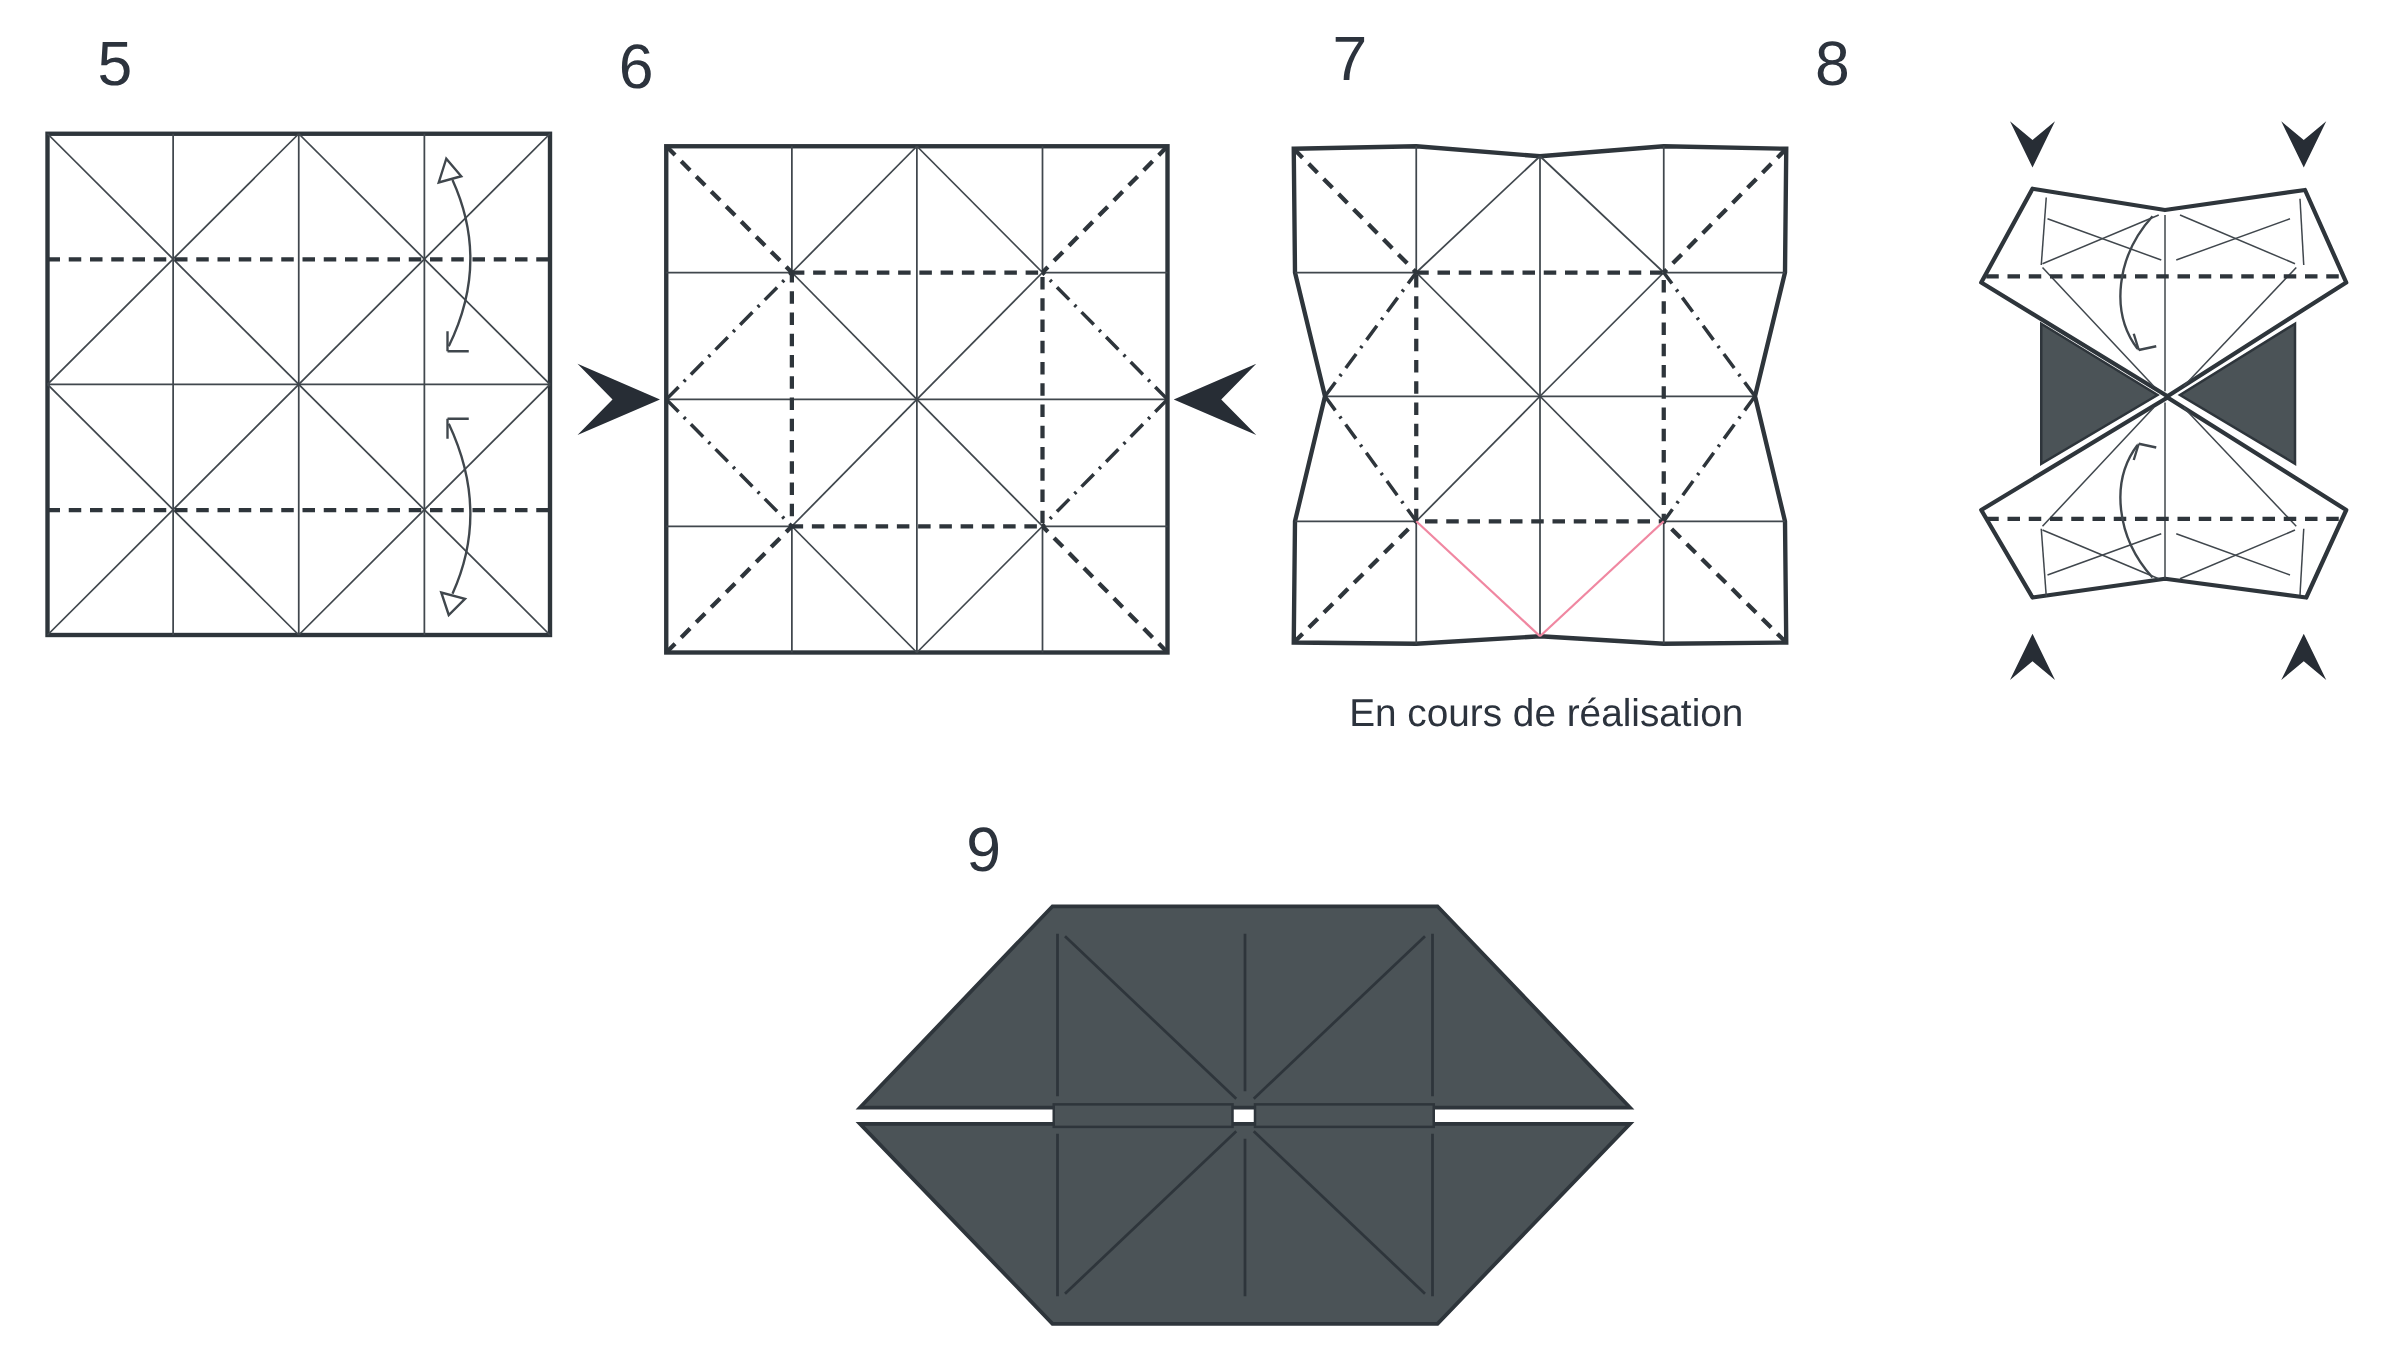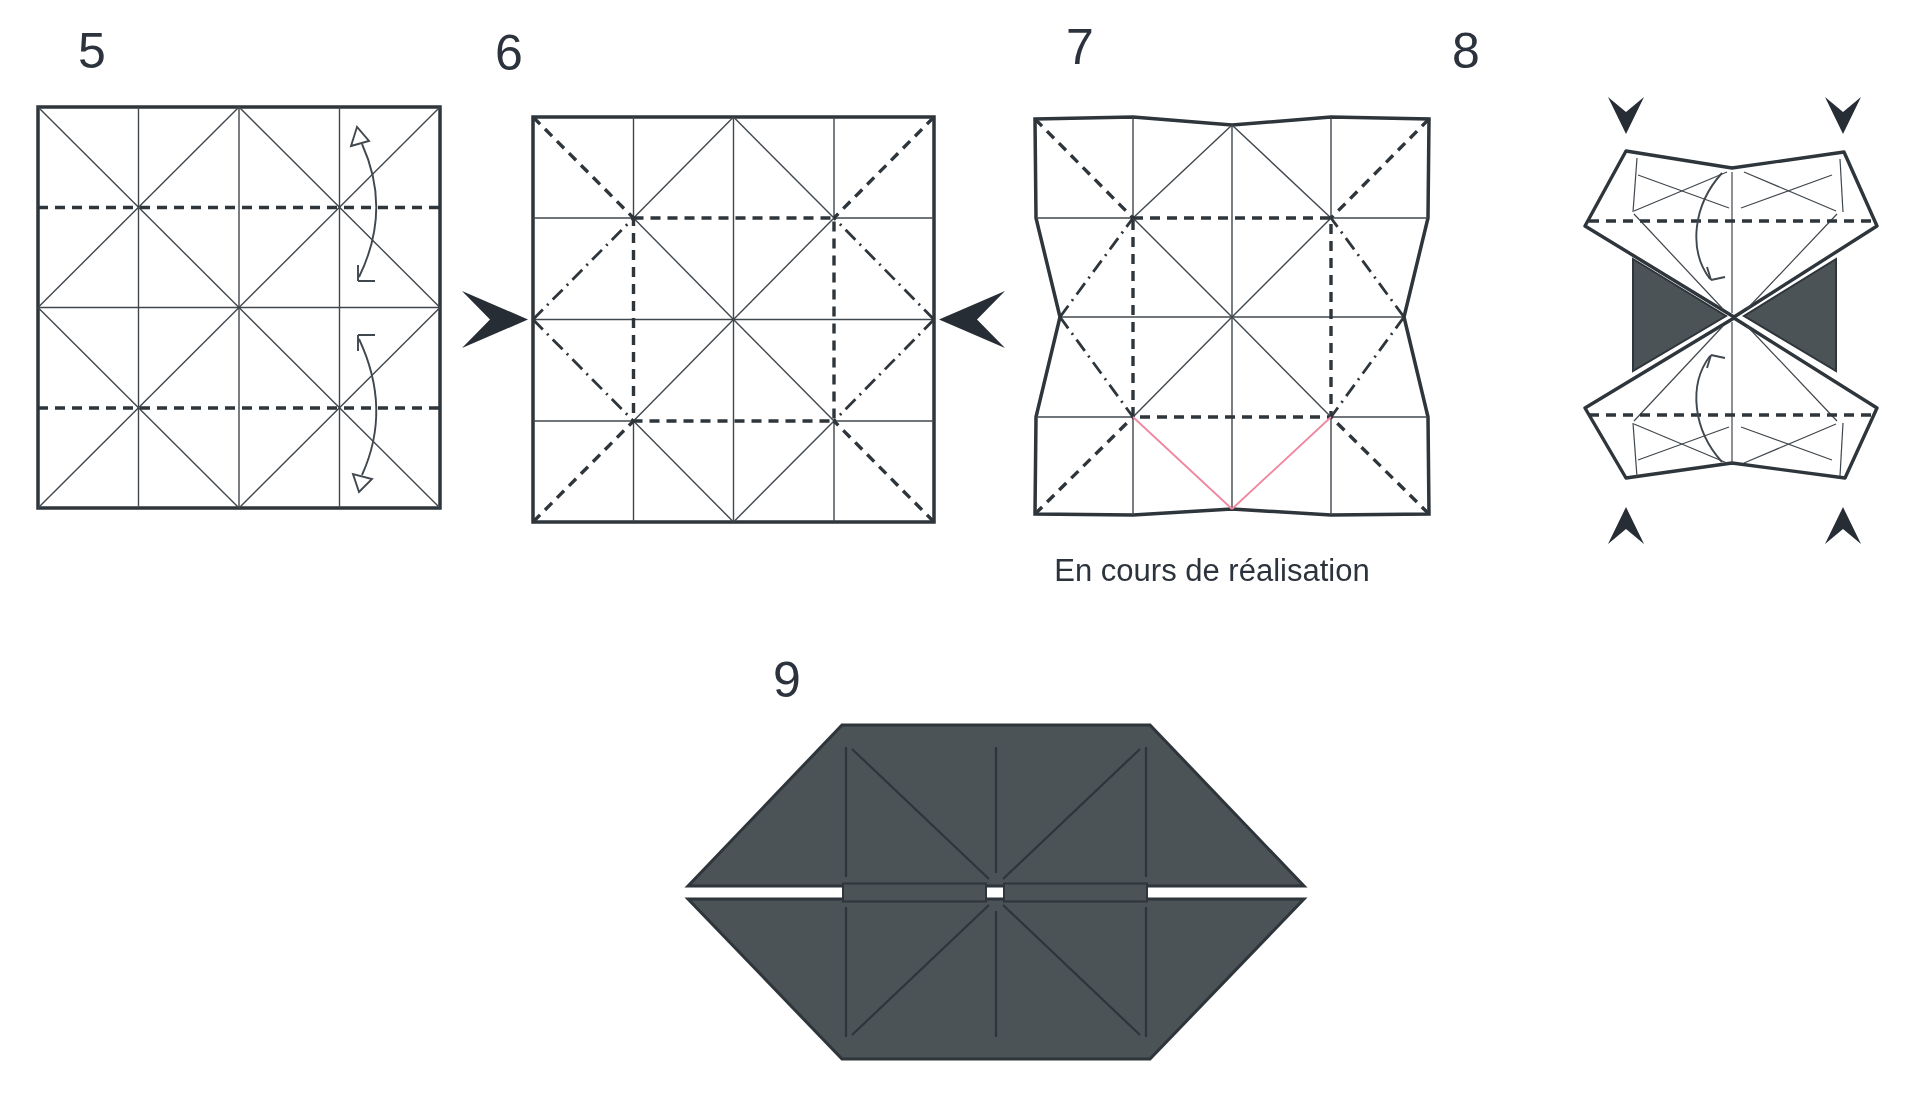--- a/index.html
+++ b/index.html
@@ -236,15 +236,15 @@
       </g>
     </g>
   </svg>
 
   <div class="step-label" style="left:78px;top:26px;">5</div>
   <div class="step-label" style="left:495px;top:28px;">6</div>
   <div class="step-label" style="left:1066px;top:22px;">7</div>
   <div class="step-label" style="left:1452px;top:26px;">8</div>
   <div class="step-label" style="left:773px;top:655px;">9</div>
 
-  <div class="caption" style="left:1212px;top:553px;">En cours de réalisation</div>
+  <div class="caption" style="left:1237px;top:553px;">En cours de réalisation</div>
 
 </div>
 
 </body></html>

